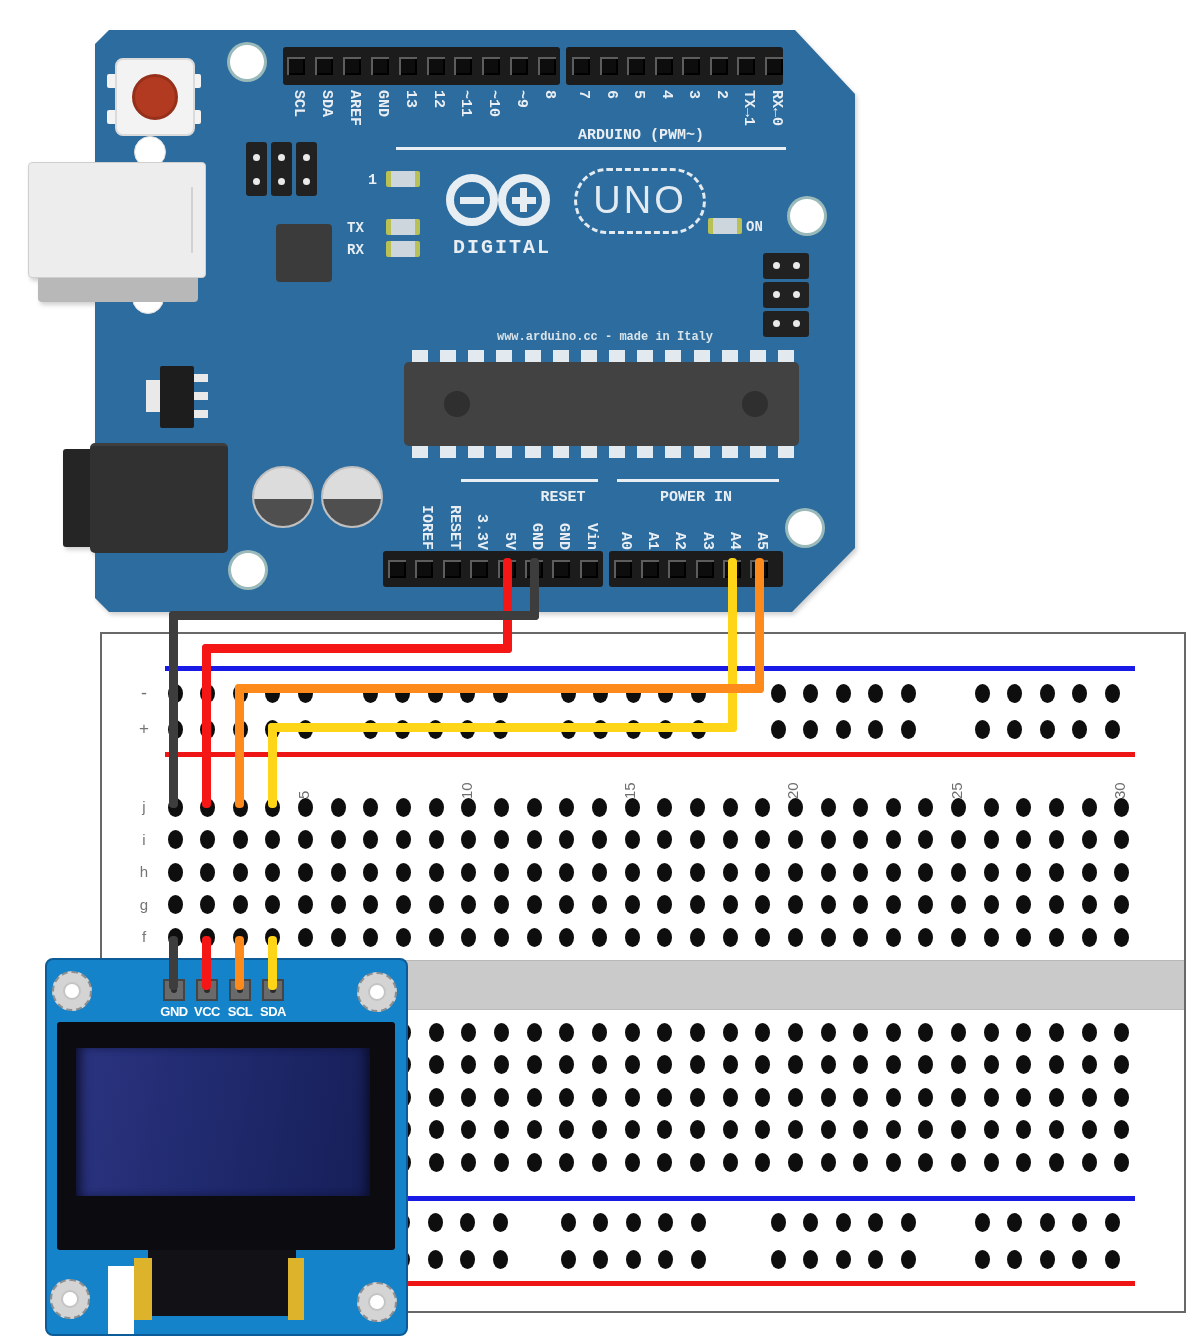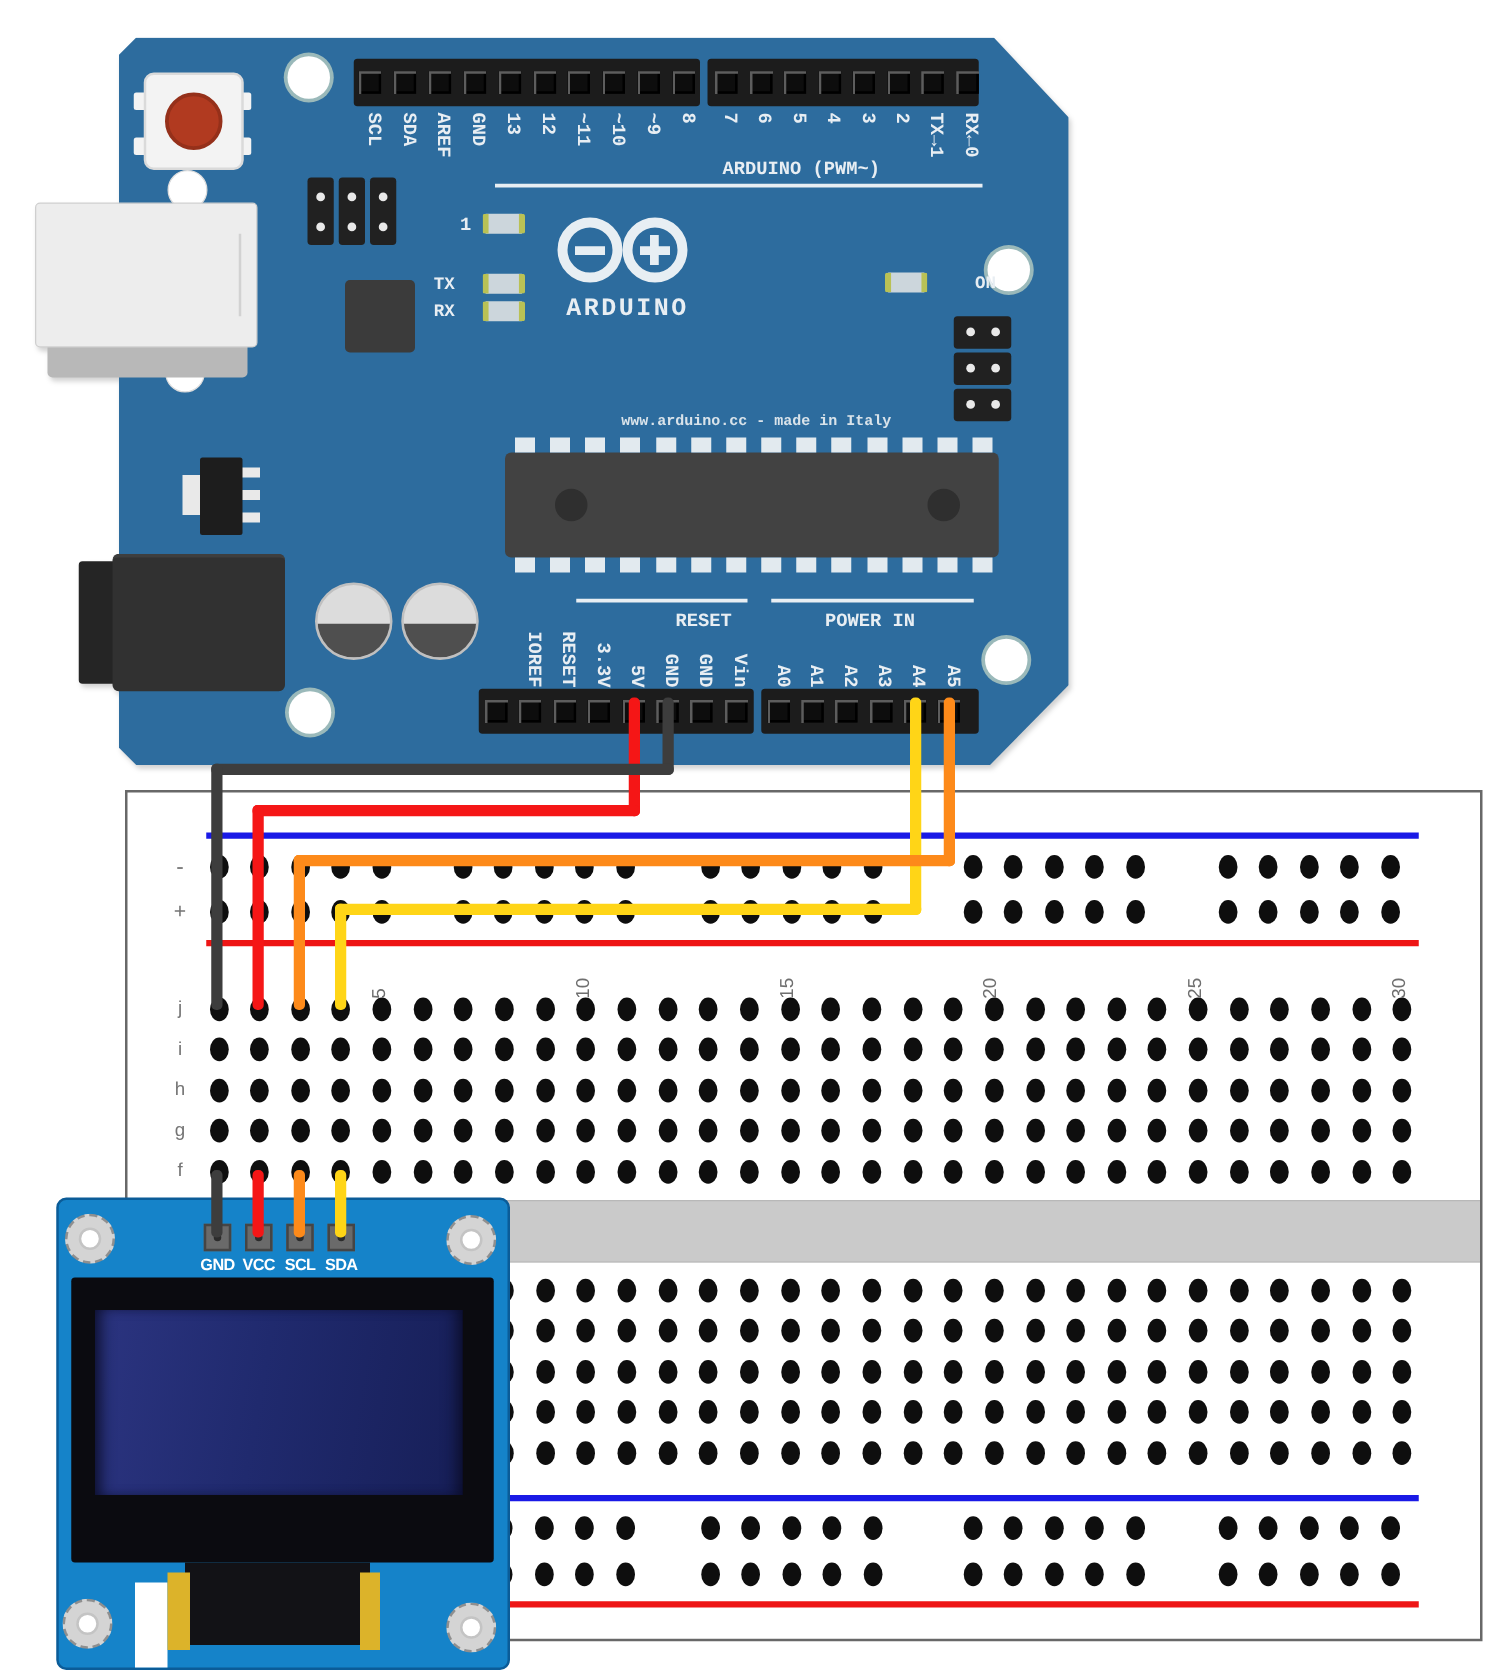--- a/index.html
+++ b/index.html
@@ -606,29 +606,32 @@
     <div class="wline" style="left:522px;top:449px;width:162px;"></div>
     <div class="abs mono wtxt" style="left:541px;top:459px;width:120px;font-weight:bold;font-size:15px;text-align:center;">POWER IN</div>
 
     <div class="ledtxt" style="left:266px;top:142px;width:16px;text-align:right;font-size:15px;">1</div>
     <div class="ledbar" style="left:291px;top:141px;"></div>
     <div class="ledtxt" style="left:252px;top:190px;">TX</div>
     <div class="ledbar" style="left:291px;top:189px;"></div>
     <div class="ledtxt" style="left:252px;top:212px;">RX</div>
     <div class="ledbar" style="left:291px;top:211px;"></div>
     <div class="ledbar" style="left:613px;top:188px;"></div>
-    <div class="ledtxt" style="left:685px;top:189px;">ON</div>
+    <div class="ledtxt" style="left:651px;top:189px;">ON</div>
 
     <div class="abs" style="left:351px;top:144px;width:52px;height:52px;border:8px solid #e7eef3;border-radius:50%;"></div>
     <div class="abs" style="left:403px;top:144px;width:52px;height:52px;border:8px solid #e7eef3;border-radius:50%;"></div>
     <div class="abs" style="left:365px;top:167px;width:24px;height:7px;background:#e7eef3;"></div>
     <div class="abs" style="left:417px;top:167px;width:24px;height:7px;background:#e7eef3;"></div>
     <div class="abs" style="left:425px;top:158px;width:7px;height:24px;background:#e7eef3;"></div>
-    <div class="abs mono wtxt" style="left:307px;top:206px;width:200px;text-align:center;font-size:20px;font-weight:bold;letter-spacing:2px;">ARDUINO</div>
-
+    <div class="abs mono wtxt" style="left:307px;top:206px;width:200px;text-align:center;font-size:20px;font-weight:bold;letter-spacing:2px;">DIGITAL</div>
+
+    <div class="abs" style="left:479px;top:138px;width:132px;height:66px;border:3px dashed #e3ebf1;border-radius:34px;">
+      <div style="width:100%;height:60px;line-height:58px;text-align:center;font-size:38px;letter-spacing:3px;color:#e3ebf1;font-family:'Liberation Sans',sans-serif;">UNO</div>
+    </div>
 
     <div class="abs mono wtxt" style="left:355px;top:300px;width:310px;text-align:center;font-size:12px;font-weight:bold;color:#d9e3ea;">www.arduino.cc - made in Italy</div>
 
     <div class="abs" style="left:309px;top:332px;width:395px;height:84px;background:#424242;border-radius:5px;">
       <div class="abs" style="left:40px;top:29px;width:26px;height:26px;border-radius:50%;background:#2f2f2f;"></div>
       <div class="abs" style="left:338px;top:29px;width:26px;height:26px;border-radius:50%;background:#2f2f2f;"></div>
     </div>
   <div class="vlabel vtop" style="left: 190px; top: 60px; height: 62px;">SCL</div>
       <div class="vlabel vtop" style="left: 217.9px; top: 60px; height: 62px;">SDA</div>
       <div class="vlabel vtop" style="left: 245.8px; top: 60px; height: 62px;">AREF</div>

